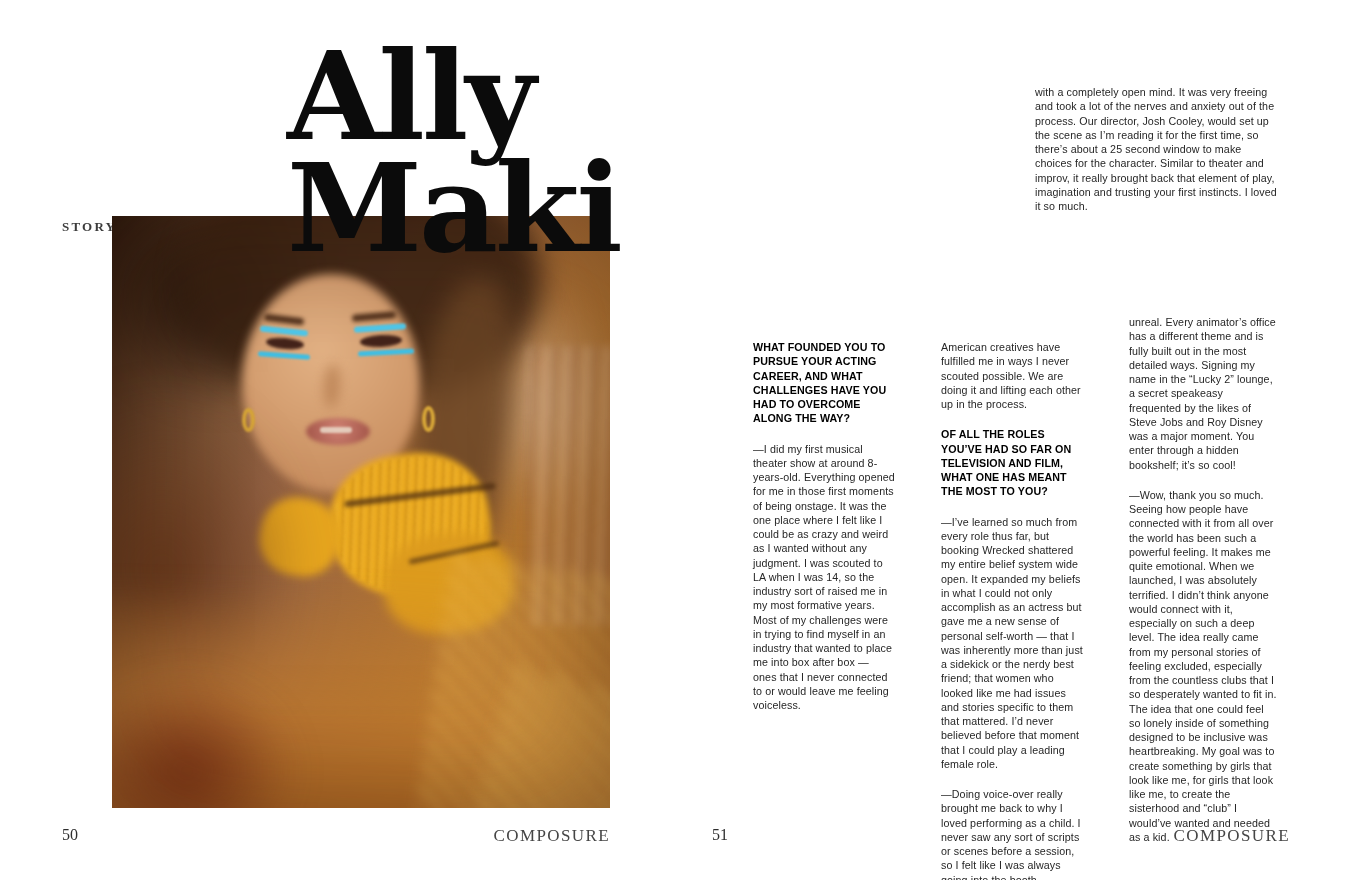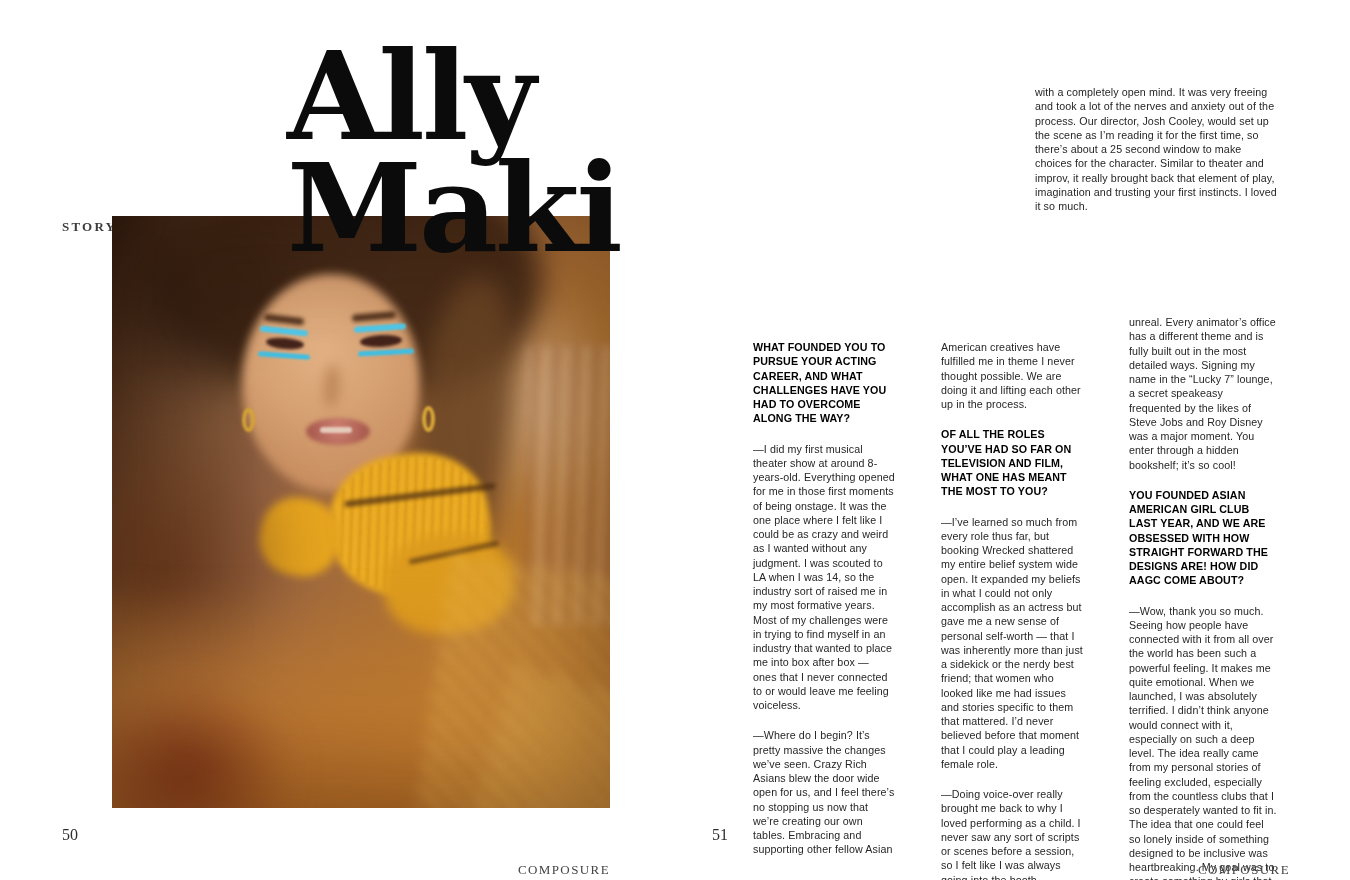--- a/index.html
+++ b/index.html
@@ -71,22 +71,22 @@
   .ph-gold-br1 { left:320px; top:352px; width:210px; height:260px;
                  background:repeating-linear-gradient(40deg, rgba(246,198,92,0.55) 0 7px, rgba(178,108,40,0.12) 7px 18px); filter:blur(7px); transform:rotate(8deg); }
   .ph-gold-br2 { left:370px; top:470px; width:180px; height:210px;
                  background:repeating-linear-gradient(28deg, rgba(250,208,100,0.5) 0 8px, rgba(160,95,35,0.1) 8px 20px); filter:blur(8px); transform:rotate(16deg); }
   .ph-vignette { left:0; top:0; width:100%; height:100%; box-shadow:inset 0 0 130px rgba(40,16,5,0.38); }
 
   
   .folio { position:absolute; top:826px; font-family:"Liberation Serif", serif; font-size:16px; color:#2e2e2e; }
   .folio-num-left  { left:62px; }
   .folio-num-right { left:712px; }
-  .brand { position:absolute; top:826px; font-family:"Liberation Serif", serif; font-size:13px;
-           letter-spacing:1.4px; color:#454545; width:160px; text-align:right;margin-top:36px; }
+  .brand { position:absolute; top:826px; font-family:"Liberation Serif", serif; font-size:17px;
+           letter-spacing:1.4px; color:#454545; width:160px; text-align:right; }
   .brand-left  { left:450px; }
   .brand-right { left:1130px; }
 
   
   .col { position:absolute; font-size:10.7px; line-height:14.25px; color:#262626; letter-spacing:0.1px; }
   .col p { margin:16px; }
   .q  { font-weight:700; color:#000; }
   .mt { margin-top:14px; }
   .col-1 { left:737px;  top:324px; width:174px; }
   .col-2 { left:925px;  top:324px; width:174px; }
@@ -142,32 +142,30 @@
   <div class="folio folio-num-left">50</div>
   <div class="brand brand-left">COMPOSURE</div>
 
   <div class="col col-top">
     <p class="a">with a completely open mind. It was very freeing and took a lot of the nerves and anxiety out of the process. Our director, Josh Cooley, would set up the scene as I’m reading it for the first time, so there’s about a 25 second window to make choices for the character. Similar to theater and improv, it really brought back that element of play, imagination and trusting your first instincts. I loved it so much.</p>
   </div>
 
   <div class="col col-1">
     <p class="q">WHAT FOUNDED YOU TO PURSUE YOUR ACTING CAREER, AND WHAT CHALLENGES HAVE YOU HAD TO OVERCOME ALONG THE WAY?</p>
     <p class="a">—I did my first musical theater show at around 8-years-old. Everything opened for me in those first moments of being onstage. It was the one place where I felt like I could be as crazy and weird as I wanted without any judgment. I was scouted to LA when I was 14, so the industry sort of raised me in my most formative years. Most of my challenges were in trying to find myself in an industry that wanted to place me into box after box — ones that I never connected to or would leave me feeling voiceless.</p>
-    <p class="a">—Where do I begin? It’s pretty massive the changes we’ve seen. Crazy Rich Asians blew the door wide open for us, and I feel there’s no stopping us now that we’re creating our own tables. Embracing and supporting other fellow Asian</p>
   </div>
 
   <div class="col col-2">
-    <p class="a">American creatives have fulfilled me in theme I never thought possible. We are doing it and lifting each other up in the process.</p>
+    <p class="a">American creatives have fulfilled me in ways I never scouted possible. We are doing it and lifting each other up in the process.</p>
     <p class="q mt">OF ALL THE ROLES YOU’VE HAD SO FAR ON TELEVISION AND FILM, WHAT ONE HAS MEANT THE MOST TO YOU?</p>
     <p class="a">—I’ve learned so much from every role thus far, but booking Wrecked shattered my entire belief system wide open. It expanded my beliefs in what I could not only accomplish as an actress but gave me a new sense of personal self-worth — that I was inherently more than just a sidekick or the nerdy best friend; that women who looked like me had issues and stories specific to them that mattered. I’d never believed before that moment that I could play a leading female role.</p>
     <p class="a">—Doing voice-over really brought me back to why I loved performing as a child. I never saw any sort of scripts or scenes before a session, so I felt like I was always going into the booth</p>
   </div>
 
   <div class="col col-3">
-    <p class="a">unreal. Every animator’s office has a different theme and is fully built out in the most detailed ways. Signing my name in the “Lucky 7” lounge, a secret speakeasy frequented by the likes of Steve Jobs and Roy Disney was a major moment. You enter through a hidden bookshelf; it’s so cool!</p>
-    <p class="q mt">YOU FOUNDED ASIAN AMERICAN GIRL CLUB LAST YEAR, AND WE ARE OBSESSED WITH HOW STRAIGHT FORWARD THE DESIGNS ARE! HOW DID AAGC COME ABOUT?</p>
+    <p class="a">unreal. Every animator’s office has a different theme and is fully built out in the most detailed ways. Signing my name in the “Lucky 2” lounge, a secret speakeasy frequented by the likes of Steve Jobs and Roy Disney was a major moment. You enter through a hidden bookshelf; it’s so cool!</p>
     <p class="a">—Wow, thank you so much. Seeing how people have connected with it from all over the world has been such a powerful feeling. It makes me quite emotional. When we launched, I was absolutely terrified. I didn’t think anyone would connect with it, especially on such a deep level. The idea really came from my personal stories of feeling excluded, especially from the countless clubs that I so desperately wanted to fit in. The idea that one could feel so lonely inside of something designed to be inclusive was heartbreaking. My goal was to create something by girls that look like me, for girls that look like me, to create the sisterhood and “club” I would’ve wanted and needed as a kid.</p>
   </div>
 
   <div class="folio folio-num-right">51</div>
   <div class="brand brand-right">COMPOSURE</div>
 
 </div>
 
 </body></html>

